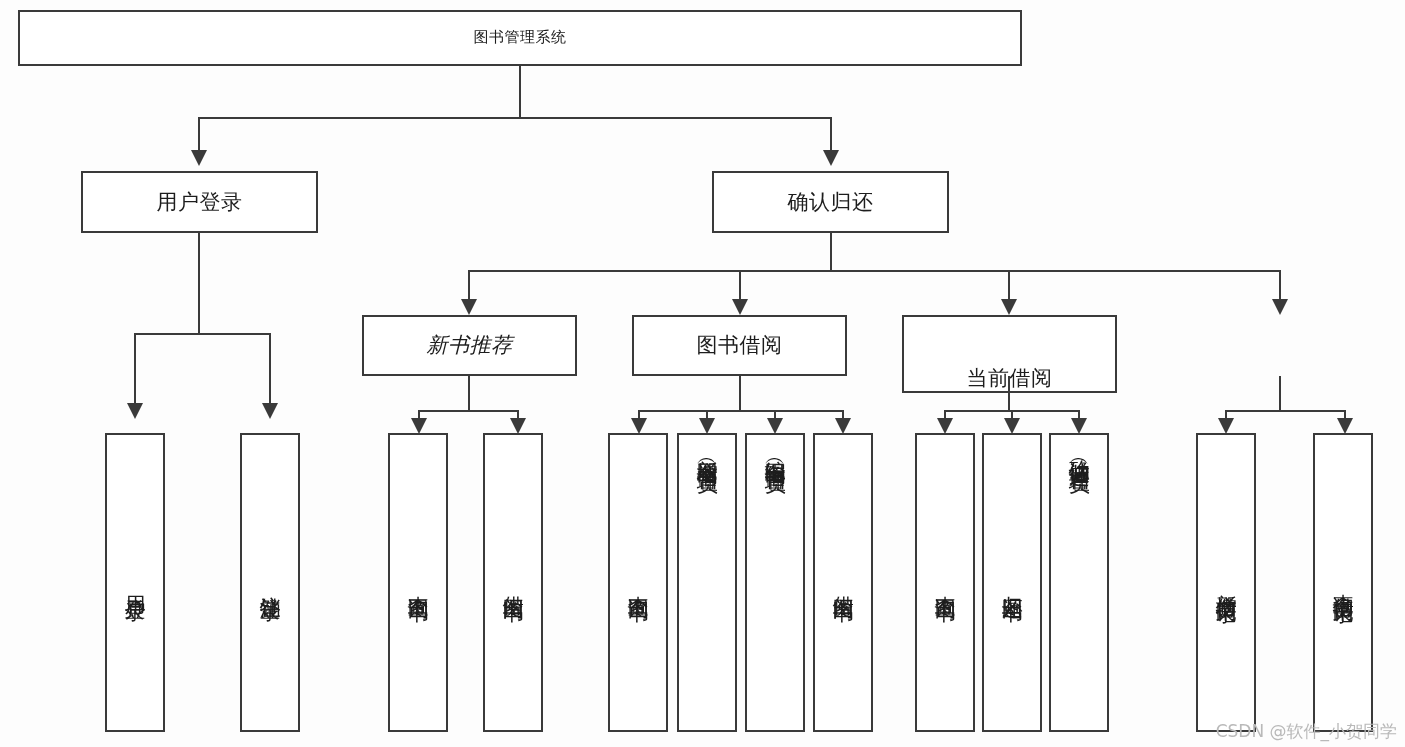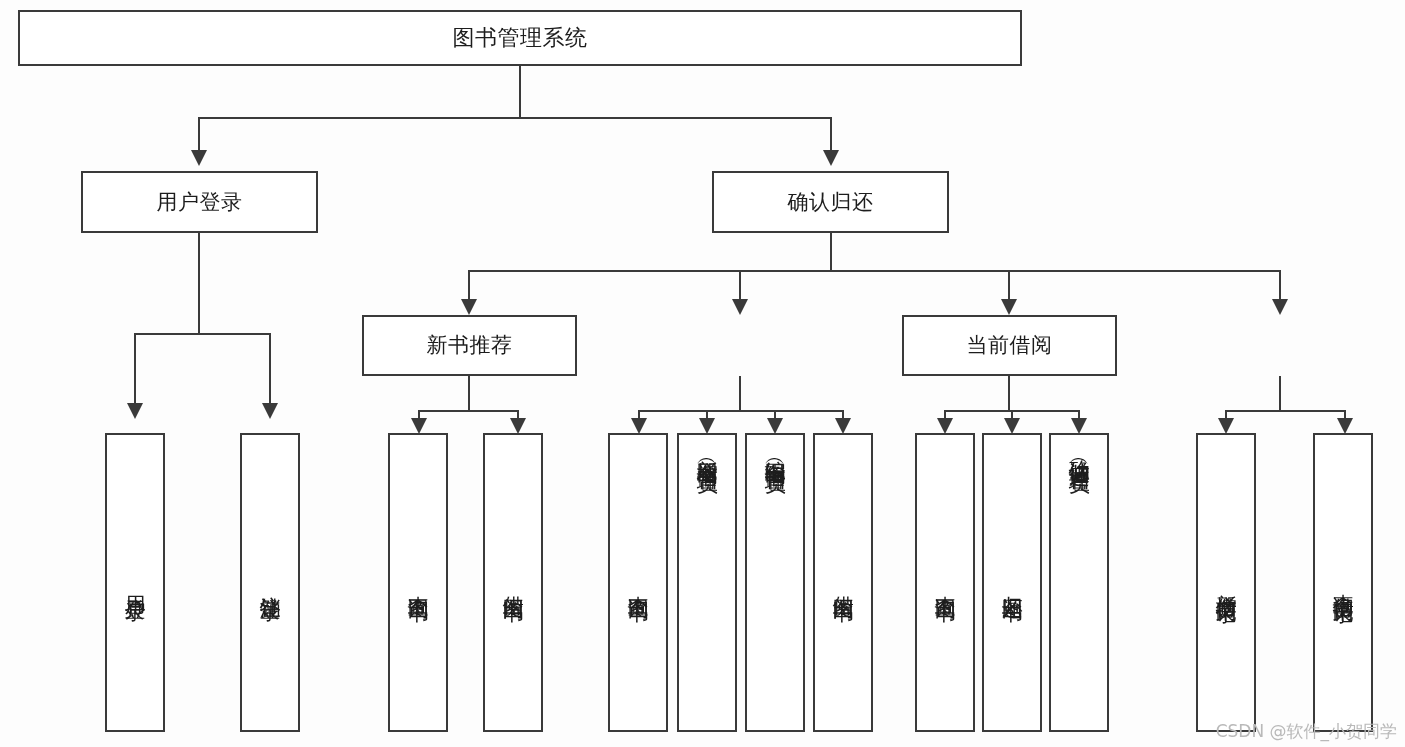--- a/index.html
+++ b/index.html
@@ -33,21 +33,21 @@
     display: block;
     text-align: center;
     line-height: 1.18;
     letter-spacing: 0.5px;
   }
   
   .node.h .label {
     font-size: 21px;
   }
   .node.root .label {
-    font-size: 22px;
+    font-size: 15px;
   }
   
   .node.v {
     align-items: flex-start;
     padding-top: 8px;
   }
   .node.v .label {
     writing-mode: vertical-rl;
     text-orientation: upright;
     font-size: 21px;
@@ -124,24 +124,27 @@
   <div class="ln h" style="left:468px; top:270px; width:812px;"></div>
   <div class="ln v" style="left:468px; top:270px; height:31px;"></div>
   <div class="arrow" style="left:461px; top:299px;"></div>
   <div class="ln v" style="left:739px; top:270px; height:31px;"></div>
   <div class="arrow" style="left:732px; top:299px;"></div>
   <div class="ln v" style="left:1008px; top:270px; height:31px;"></div>
   <div class="arrow" style="left:1001px; top:299px;"></div>
   <div class="ln v" style="left:1279px; top:270px; height:31px;"></div>
   <div class="arrow" style="left:1272px; top:299px;"></div>
 
-  <div class="node h" style="left:362px; top:315px; width:215px; height:61px;">
+  <div class="node h" style="left:362px; top:315px; width:215px; height:61px;font-style:italic;">
     <span class="label">新书推荐</span>
   </div>
-  <div class="node h" style="left:902px; top:315px; width:215px; height:61px;">
+  <div class="node h" style="left:632px; top:315px; width:215px; height:61px;">
+    <span class="label">图书借阅</span>
+  </div>
+  <div class="node h" style="left:902px; top:315px; width:215px; height:78px;align-items:flex-end;">
     <span class="label">当前借阅</span>
   </div>
 
   <div class="ln v" style="left:468px; top:376px; height:35px;"></div>
   <div class="ln h" style="left:418px; top:410px; width:100px;"></div>
   <div class="ln v" style="left:418px; top:410px; height:12px;"></div>
   <div class="arrow" style="left:411px; top:418px;"></div>
   <div class="ln v" style="left:517px; top:410px; height:12px;"></div>
   <div class="arrow" style="left:510px; top:418px;"></div>
 

